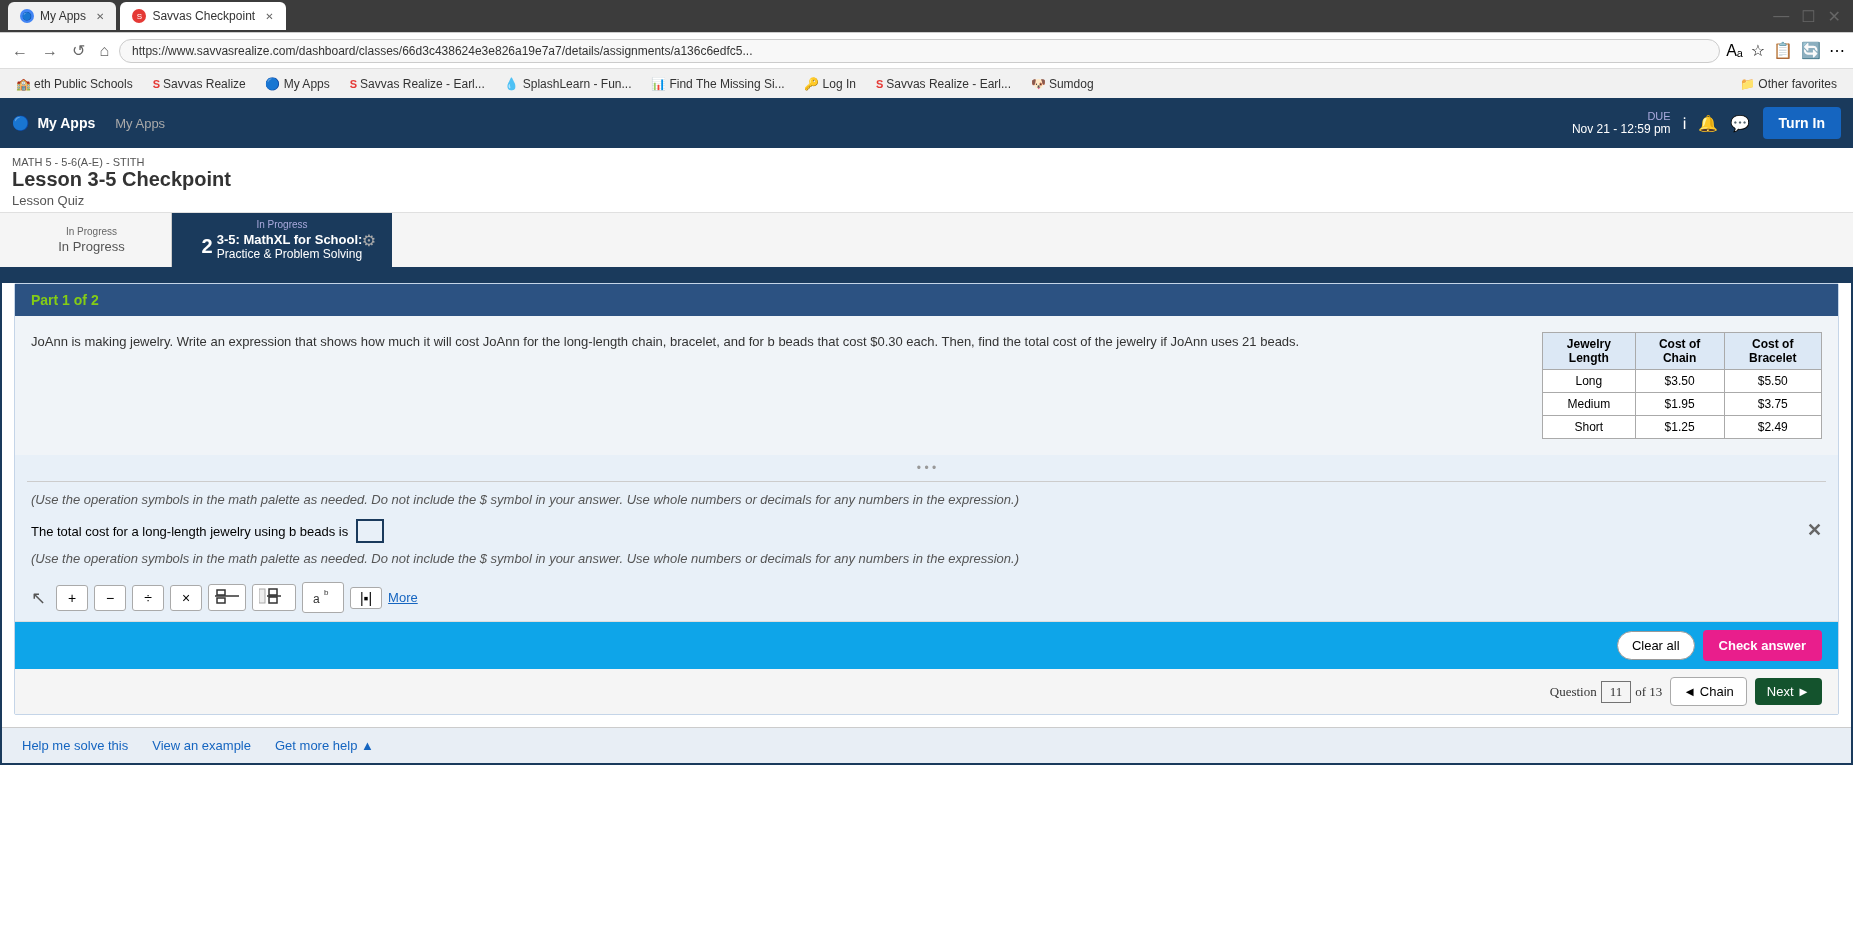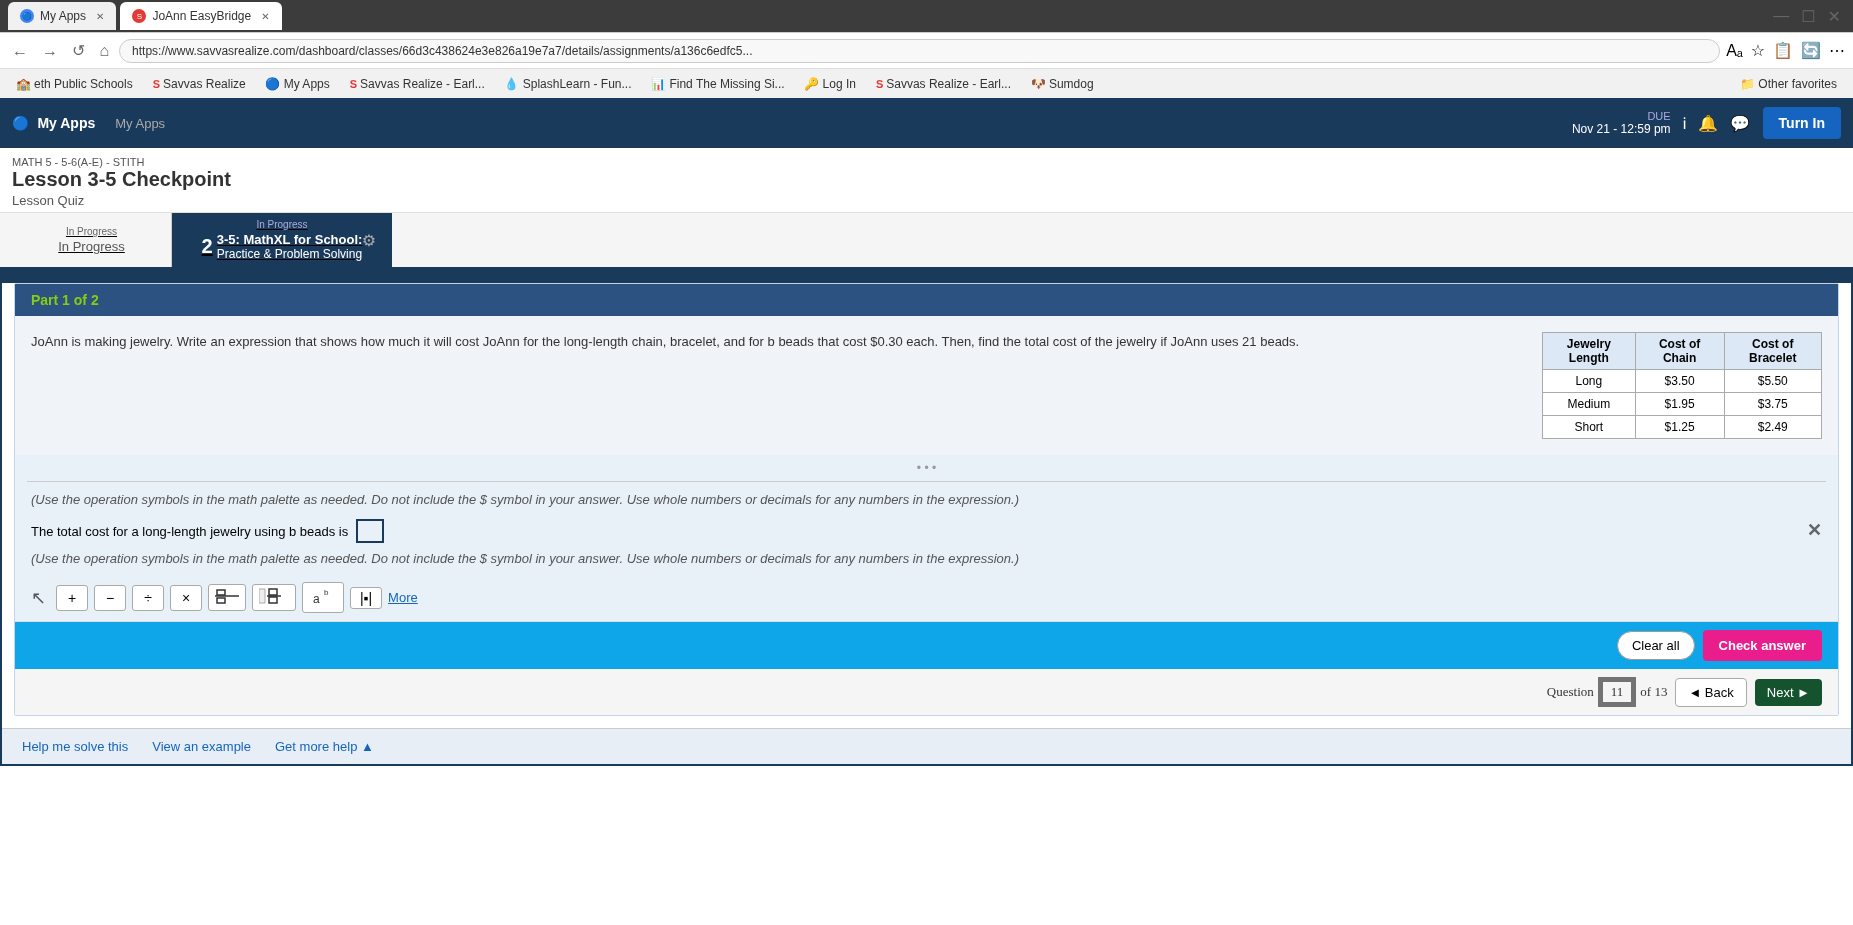--- a/index.html
+++ b/index.html
@@ -33,21 +33,21 @@
     .due-label { font-size: 11px; color: #aad; }
     .turn-in-btn { background: #1565c0; color: white; border: none; padding: 8px 16px; border-radius: 4px; font-size: 14px; font-weight: bold; cursor: pointer; }
 
     
     .lesson-header { background: #fff; padding: 8px 12px 4px; border-bottom: 1px solid #e0e0e0; }
     .course-label { font-size: 11px; color: #555; }
     .lesson-title { font-size: 20px; font-weight: bold; color: #333; }
     .lesson-quiz-label { font-size: 13px; color: #555; margin-top: 2px; }
 
     
-    .tabs-area { display: flex; align-items: stretch; background: #f5f5f5; border-bottom: 2px solid #1a3a5c; position: relative; padding: 0 12px; text-decoration: underline; }
+    .tabs-area { display: flex; align-items: stretch; background: #f5f5f5; border-bottom: 2px solid #1a3a5c; position: relative; padding: 0 12px; }
     .tab-item { display: flex; flex-direction: column; align-items: center; justify-content: center; padding: 6px 20px; cursor: pointer; position: relative; font-size: 13px; }
     .tab-item.active { background: #1a3a5c; color: white; }
     .tab-item:not(.active) { color: #555; }
     .settings-icon-tab { position: absolute; right: 16px; top: 50%; transform: translateY(-50%); color: #aaa; font-size: 16px; }
 
     
     .main-content { background: #1a3a5c; padding: 2px; }
     .content-inner { background: white; margin: 0; }
 
     
@@ -79,40 +79,40 @@
     .action-left { display: flex; gap: 8px; }
     .action-right { display: flex; gap: 8px; align-items: center; }
     .clear-all-btn { border: 1px solid #999; background: white; padding: 6px 14px; border-radius: 16px; font-size: 13px; cursor: pointer; }
     .check-answer-btn { background: #e91e8c; color: white; border: none; padding: 8px 16px; border-radius: 4px; font-size: 13px; font-weight: bold; cursor: pointer; }
 
     
     .nav-row { display: flex; align-items: center; justify-content: flex-end; padding: 8px 16px; background: #f5f5f5; gap: 8px; }
     .back-btn { border: 1px solid #aaa; background: white; padding: 6px 12px; border-radius: 4px; font-size: 13px; cursor: pointer; }
     .next-btn { background: #14532d; color: white; border: none; padding: 6px 12px; border-radius: 4px; font-size: 13px; cursor: pointer; }
     .question-info { font-size: 13px; color: #333; display: flex; align-items: center; gap: 4px; font-family: Liberation Serif, serif; }
-    .question-num-box { border: 5px solid #737373; padding: 2px 8px; font-size: 13px; }
+    .question-num-box { border: 1px solid #737373; padding: 2px 8px; font-size: 13px; }
 
     
     .help-footer { display: flex; align-items: center; gap: 24px; padding: 10px 20px; background: #e8eef5; border-top: 1px solid #ccc; }
     .help-link { color: #1565c0; font-size: 13px; cursor: pointer; text-decoration: none; }
   </style>
 </head>
 <body>
 
 <div class="browser-chrome">
 
   <div class="tab-bar">
     <div class="tab">
       <div class="tab-icon">🔵</div>
       <span class="tab-label">My Apps</span>
       <span class="tab-close">✕</span>
     </div>
     <div class="tab active">
       <div class="tab-icon" style="background:#e53935;">S</div>
-      <span class="tab-label">JoAnn EasyBridge</span>
+      <span class="tab-label">Savvas Checkpoint</span>
       <span class="tab-close">✕</span>
     </div>
     <div style="margin-left:auto; display:flex; gap:4px;">
       <button class="nav-btn">—</button>
       <button class="nav-btn">☐</button>
       <button class="nav-btn">✕</button>
     </div>
   </div>
 
   <div class="address-bar">
@@ -323,21 +323,21 @@
             <button class="check-answer-btn">Check answer</button>
           </div>
         </div>
 
         <div class="nav-row">
           <div class="question-info">
             <span>Question</span>
             <span class="question-num-box">11</span>
             <span>of 13</span>
           </div>
-          <button class="back-btn">◄ Back</button>
+          <button class="back-btn">◄ Chain</button>
           <button class="next-btn">Next ►</button>
         </div>
       </div>
 
       <div class="help-footer">
         <a class="help-link">Help me solve this</a>
         <a class="help-link">View an example</a>
         <a class="help-link">Get more help ▲</a>
       </div>
 

